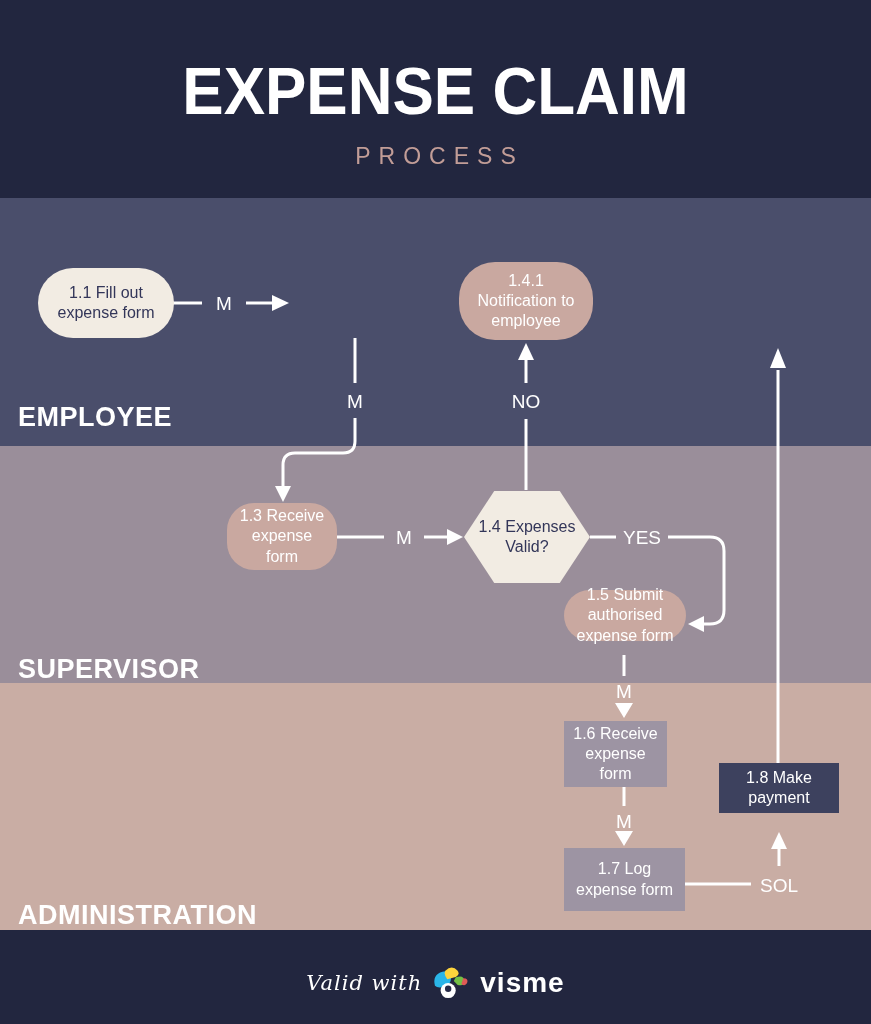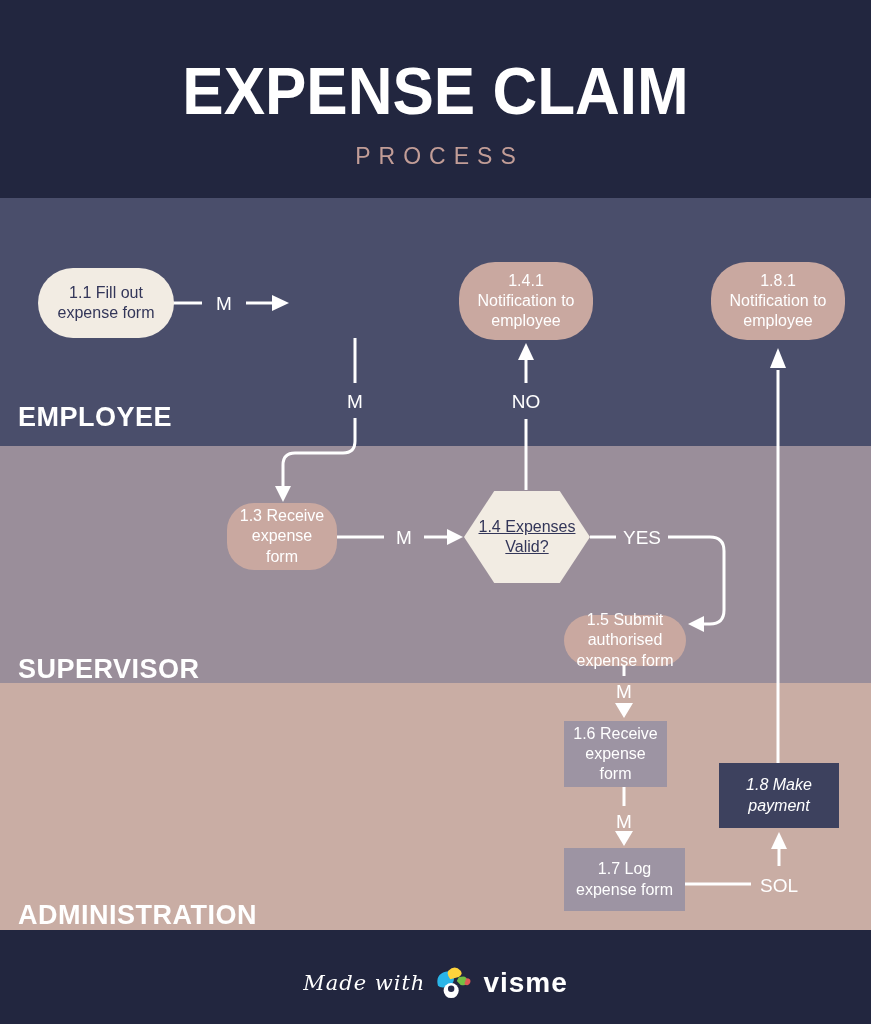--- a/index.html
+++ b/index.html
@@ -52,25 +52,24 @@
 
   .n11 { left:38px;  top:268px; width:136px; height:70px; border-radius:35px; }
   .n12 { left:288px; top:268px; width:133px; height:70px; }
   .n141{ left:459px; top:262px; width:134px; height:78px; }
   .n181{ left:711px; top:262px; width:134px; height:78px; }
   .n13 { left:227px; top:503px; width:110px; height:67px; }
   .n14 {
     left:464px; top:491px; width:126px; height:92px;
     clip-path:polygon(0% 50%, 24% 0%, 76% 0%, 100% 50%, 76% 100%, 24% 100%);
     padding:4px 14px;
-    text-decoration:underline;
   }
-  .n15 { left:564px; top:590px; width:122px; height:51px;margin-top:25px; }
+  .n15 { left:564px; top:590px; width:122px; height:51px; }
   .n16 { left:564px; top:721px; width:103px; height:66px; }
-  .n18 { left:719px; top:763px; width:120px; height:65px;font-style:italic; }
+  .n18 { left:719px; top:763px; width:120px; height:50px; }
   .n17 { left:564px; top:848px; width:121px; height:63px; }
 
   .clabel {
     position:absolute; transform:translate(-50%,-50%);
     color:#ffffff; font-size:19px; line-height:1; white-space:nowrap;
   }
 
   .footer-row {
     position:absolute; top:963px; left:0; width:871px; height:40px;
     display:flex; align-items:center; justify-content:center; gap:10px;
@@ -142,39 +141,38 @@
       <polygon points="779,832 771,849 787,849"></polygon>
     </g>
     <g>
       <path d="M778 763 V370"></path>
       <polygon points="778,348 770,368 786,368"></polygon>
     </g>
   </svg>
 
   <div class="node cream stadium n11">1.1 Fill out expense form</div>
   <div class="node tan stadium n141">1.4.1 Notification to employee</div>
-  <div class="node tan stadium n181">1.8.1 Notification to employee</div>
   <div class="node tan n13">1.3 Receive expense form</div>
   <div class="node cream n14">1.4 Expenses Valid?</div>
   <div class="node tan n15">1.5 Submit authorised expense form</div>
   <div class="node mauve n16">1.6 Receive expense form</div>
   <div class="node dark n18">1.8 Make payment</div>
   <div class="node mauve n17">1.7 Log expense form</div>
 
   <span class="clabel" style="left:224px; top:303px;">M</span>
   <span class="clabel" style="left:355px; top:401px;">M</span>
   <span class="clabel" style="left:404px; top:537px;">M</span>
   <span class="clabel" style="left:526px; top:401px;">NO</span>
   <span class="clabel" style="left:642px; top:537px;">YES</span>
   <span class="clabel" style="left:624px; top:691px;">M</span>
   <span class="clabel" style="left:624px; top:821px;">M</span>
   <span class="clabel" style="left:779px; top:885px;">SOL</span>
 
   <div class="footer-row">
-    <span class="made-with">Made with</span>
+    <span class="made-with">Valid with</span>
     <svg width="38" height="34" viewBox="0 0 40 36">
       <path d="M3 21 Q0 9 11 6 Q20 4 20 13 Q20 20 13 22 Q6 24 3 21 Z" fill="#2ab5e8"></path>
       <path d="M14 5 Q21 -2 27 5 Q30 9 24 12 L16 14 Q12 9 14 5 Z" fill="#ffd43c"></path>
       <path d="M25 12 Q34 9 34 16 Q34 22 27 20 L23 16 Z" fill="#74bf44"></path>
       <path d="M33 13 Q39 13 37 18 Q35 22 31 19 Z" fill="#e05a56"></path>
       <circle cx="17" cy="26" r="8" fill="#ffffff"></circle>
       <circle cx="17" cy="24" r="3.4" fill="#272b48"></circle>
     </svg>
     <span class="brand">visme</span>
   </div>

